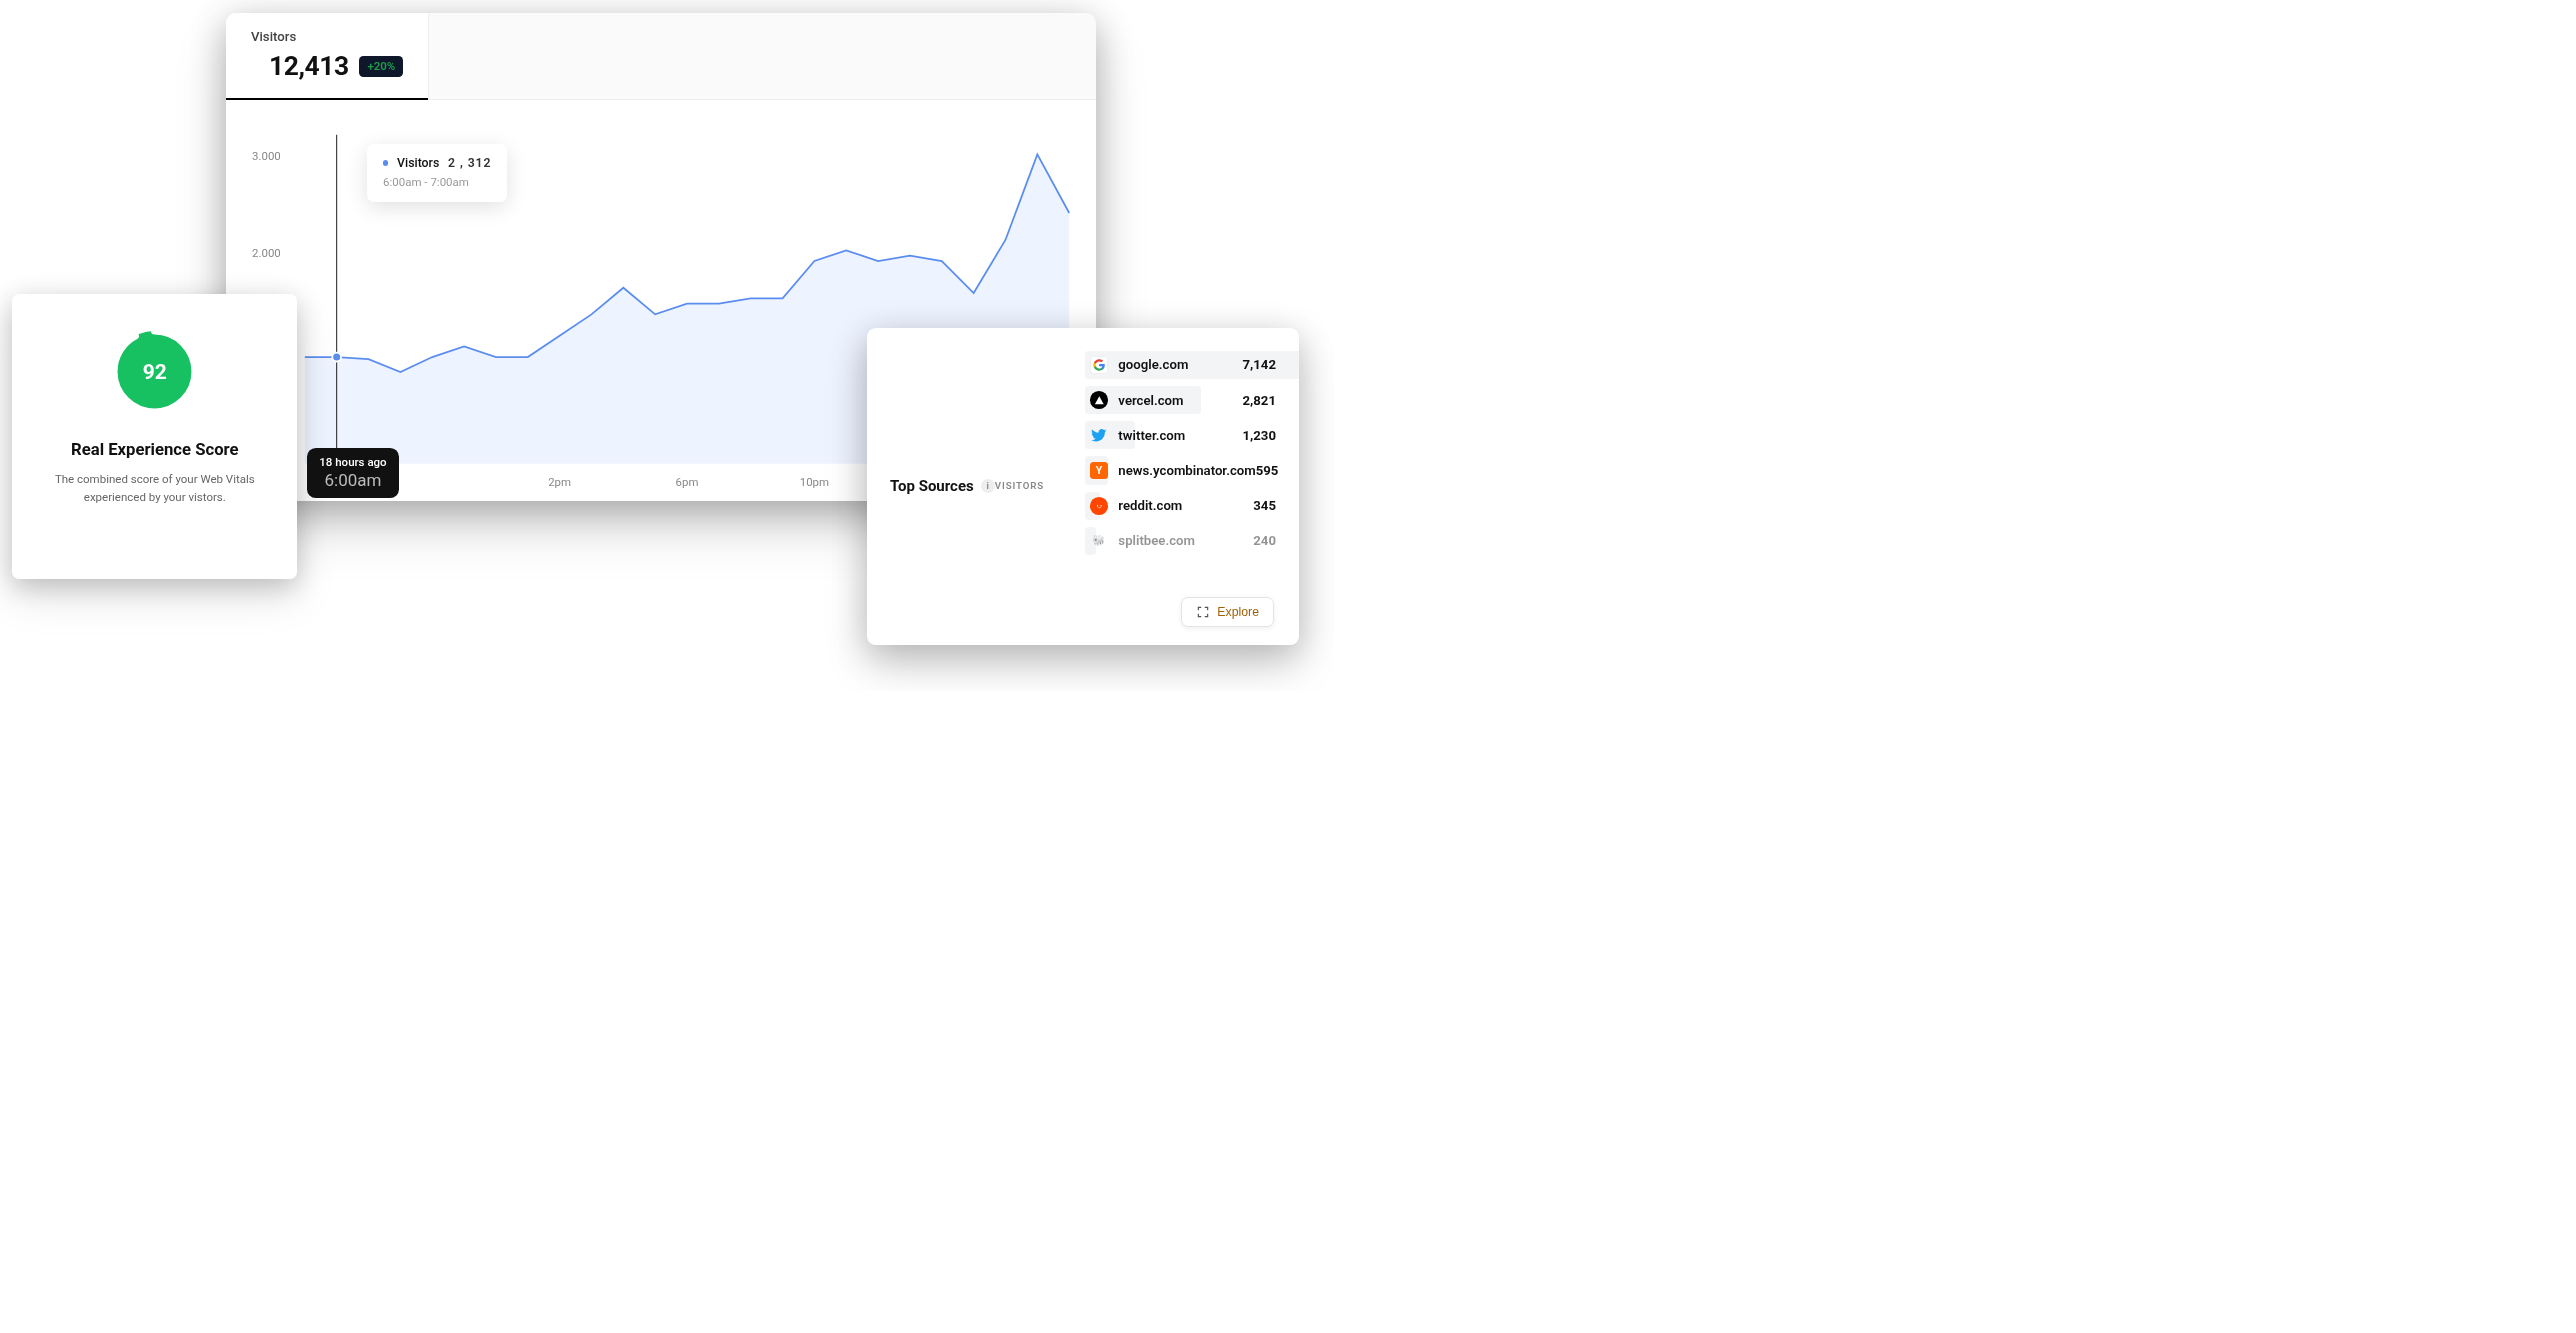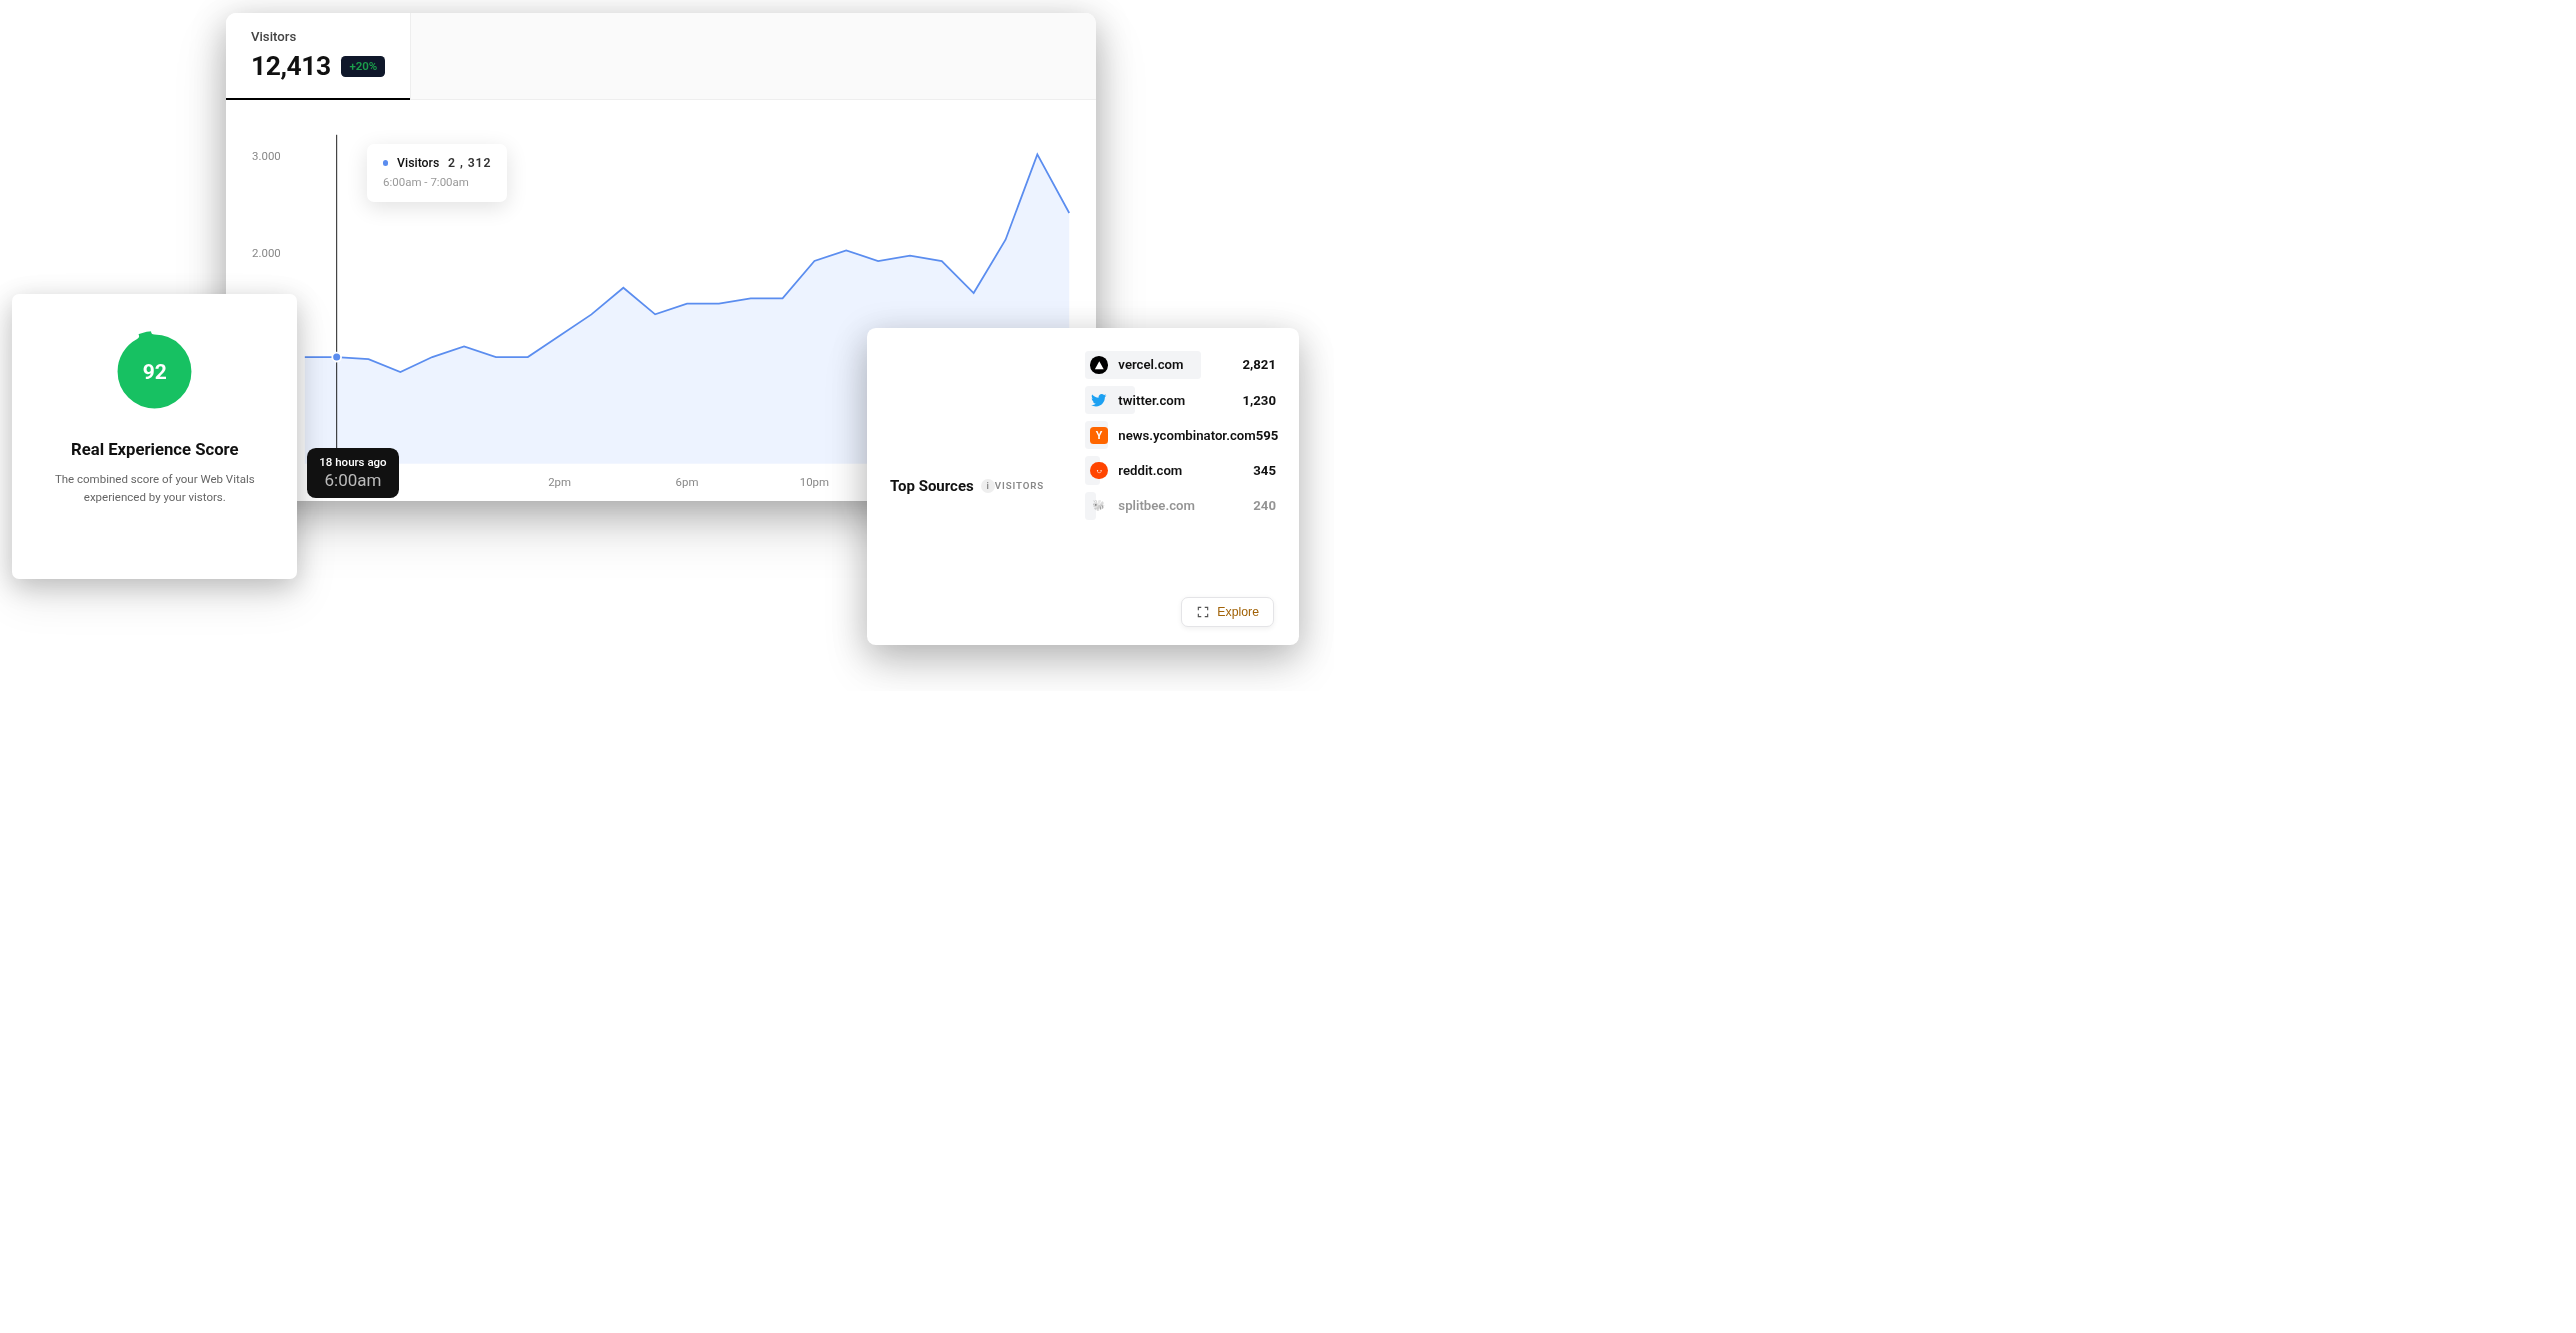--- a/index.html
+++ b/index.html
@@ -48,20 +48,21 @@
   .tab-label {
     font-size: 13.2px;
     color: #444;
     font-weight: 500;
   }
   .tab-value-row {
     display: flex;
     align-items: center;
     gap: 10.6px;
     margin-top: 7px;
+    margin-left: 18px;
   }
   .tab-value {
     font-size: 26.4px;
     font-weight: 700;
     color: #111;
     letter-spacing: -0.4px;
   }
   .tab-badge {
     background: #0f172a;
     color: #1b9e4b;
@@ -351,20 +352,35 @@
   <div class="sources-header">
     <div class="sources-title-wrap">
       <span class="sources-title">Top Sources</span>
       <span class="info-icon">i</span>
     </div>
     <span class="sources-col-header">VISITORS</span>
   </div>
 
   <div class="source-list fade-out" id="source-list">
 
+  <div class="source-row">
+        <div class="source-bar" style="width:295px;"></div>
+        <div class="source-left">
+          <span class="source-icon" style="background:#fff;border:0.9px solid #eee;">
+            <svg width="12.3" height="12.3" viewBox="0 0 24 24">
+              <path fill="#4285F4" d="M23 12.2c0-.8-.1-1.5-.2-2.2H12v4.2h6.2c-.3 1.4-1.1 2.6-2.3 3.4v2.8h3.7C21.8 18.4 23 15.6 23 12.2z"></path>
+              <path fill="#34A853" d="M12 23c3.1 0 5.7-1 7.6-2.8l-3.7-2.8c-1 .7-2.4 1.1-3.9 1.1-3 0-5.5-2-6.4-4.7H1.8v2.9C3.7 20.4 7.5 23 12 23z"></path>
+              <path fill="#FBBC05" d="M5.6 13.8c-.2-.7-.4-1.4-.4-2.2s.1-1.5.4-2.2V6.5H1.8C1 8.1.5 9.9.5 11.6s.5 3.5 1.3 5.1l3.8-2.9z"></path>
+              <path fill="#EA4335" d="M12 4.8c1.7 0 3.2.6 4.4 1.7l3.3-3.3C17.7 1.4 15.1.3 12 .3 7.5.3 3.7 2.9 1.8 6.5l3.8 2.9C6.5 6.8 9 4.8 12 4.8z"></path>
+            </svg>
+          </span>
+          <span class="source-name" style="">google.com</span>
+        </div>
+        <span class="source-value" style="">7,142</span>
+      </div>
       <div class="source-row">
         <div class="source-bar" style="width:116px;"></div>
         <div class="source-left">
           <span class="source-icon" style="background:#000;border-radius:50%;">
             <svg width="10.6" height="10.6" viewBox="0 0 24 24">
               <path fill="#fff" d="M12 3l10 18H2z"></path>
             </svg>
           </span>
           <span class="source-name" style="">vercel.com</span>
         </div>

